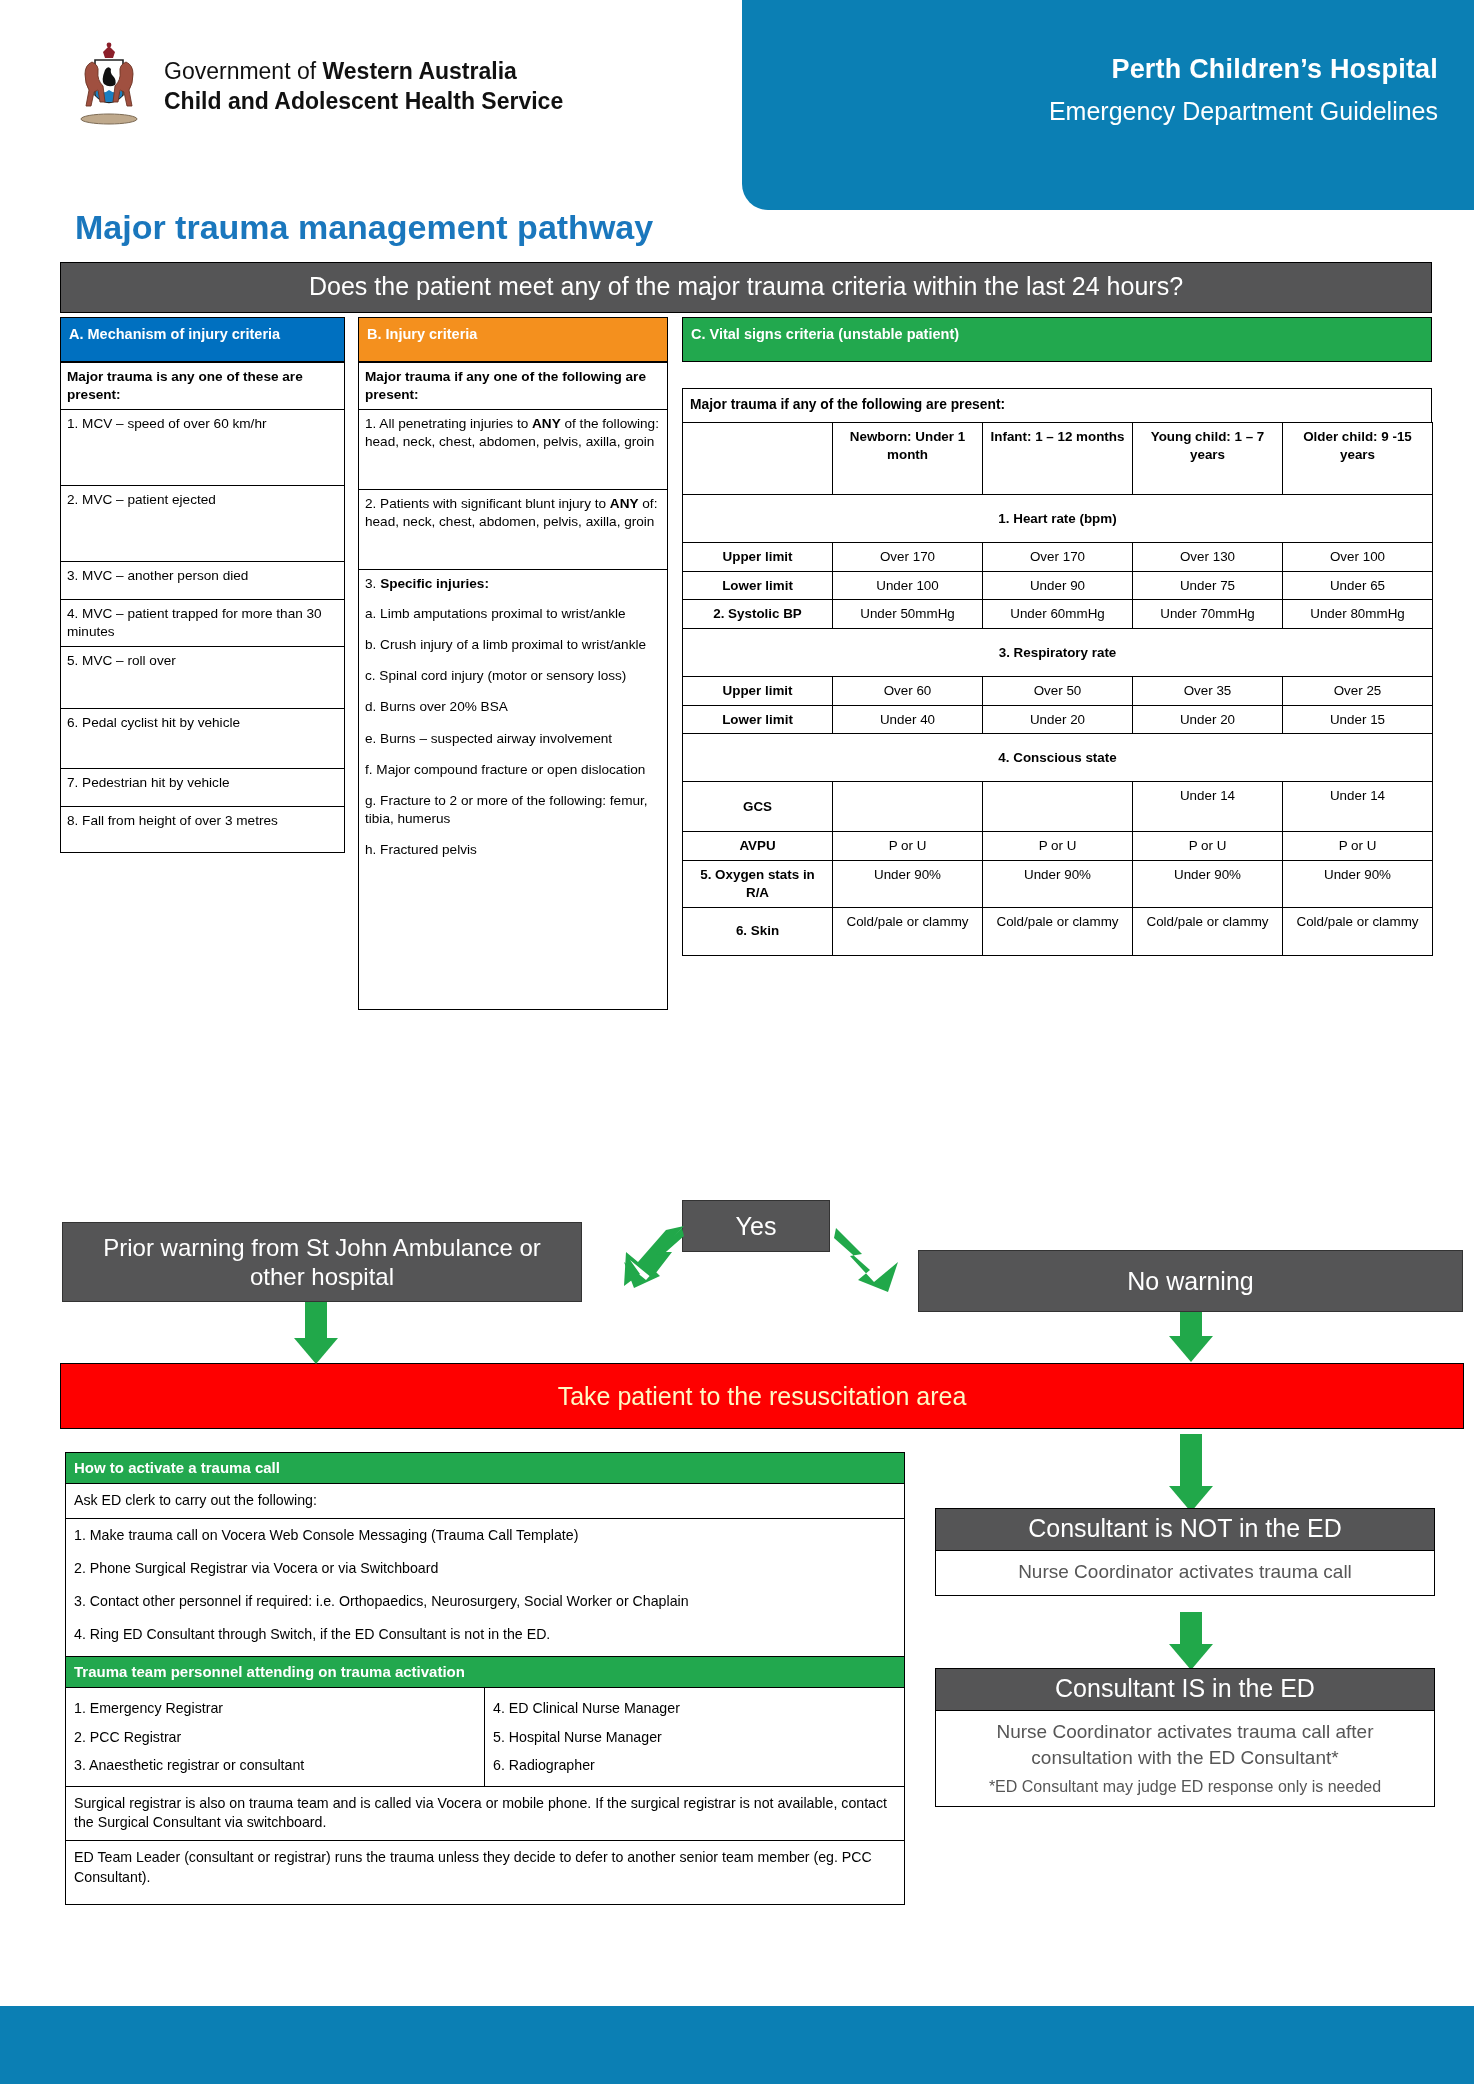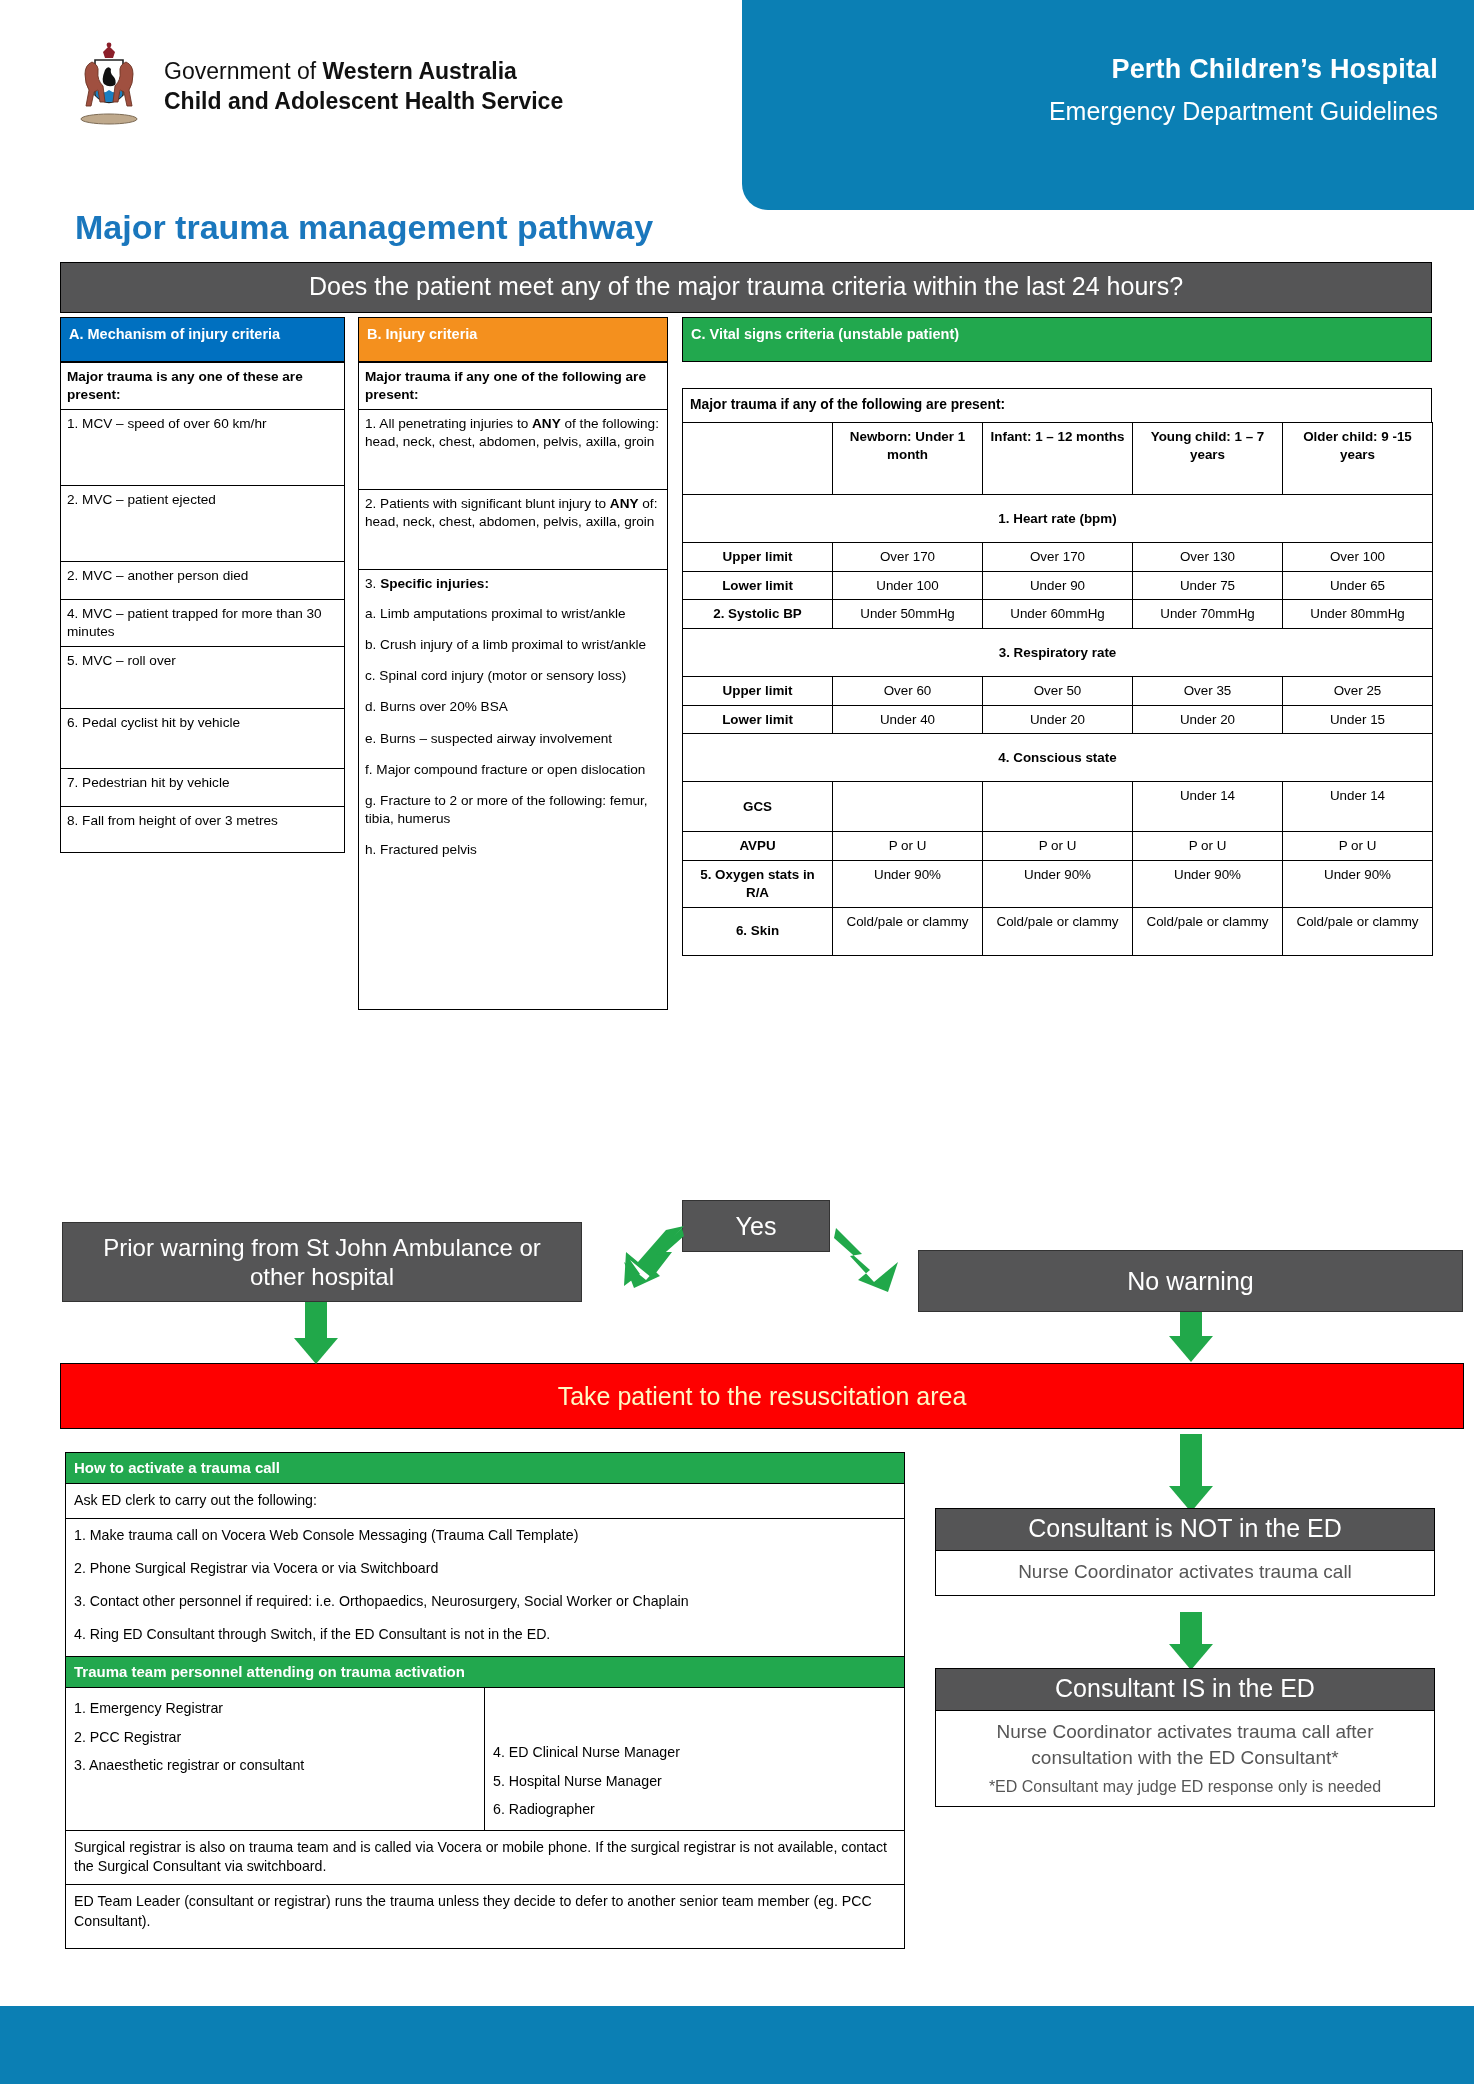--- a/index.html
+++ b/index.html
@@ -105,21 +105,21 @@
     padding:6px 8px 7px 8px; border-bottom:1px solid #000;
   }
   .panel-row {
     border-bottom:1px solid #000; font-size:14.2px; padding:7px 8px; line-height:1.4;
   }
   .panel-row:last-child { border-bottom:none; }
   .panel-row.nb { border-bottom:none; }
   .two-col { display:flex; }
   .two-col > div { padding:6px 8px; font-size:14.2px; line-height:2.0; }
   .two-col .c1 { width:50%; border-right:1px solid #000; }
-  .two-col .c2 { width:50%;margin-top:44px; }
+  .two-col .c2 { width:50%; }
 
   
   .cbox { position:absolute; border:1px solid #000; background:#fff; }
   .cbox-head {
     background:#555556; color:#fff; font-size:25px; text-align:center;
     padding:5px 6px 7px 6px; border-bottom:1px solid #000;
   }
   .cbox-body { color:#565656; font-size:19px; text-align:center; padding:8px 10px 10px 10px; line-height:1.35; }
   .cbox-note { color:#565656; font-size:16px; text-align:center; padding:4px 8px 10px 8px; }
 
@@ -176,21 +176,21 @@
             <tr>
               <td class="bold">Major trauma is any one of these are present:</td>
             </tr>
         <tr>
               <td style="height:76px">1. MCV – speed of over 60 km/hr</td>
             </tr>
         <tr>
               <td style="height:76px">2. MVC – patient ejected</td>
             </tr>
         <tr>
-              <td style="height:38px">2. MVC – another person died</td>
+              <td style="height:38px">3. MVC – another person died</td>
             </tr>
         <tr>
               <td style="height:46px">4. MVC – patient trapped for more than 30 minutes</td>
             </tr>
         <tr>
               <td style="height:62px">5. MVC – roll over</td>
             </tr>
         <tr>
               <td style="height:60px">6. Pedal cyclist hit by vehicle</td>
             </tr>

